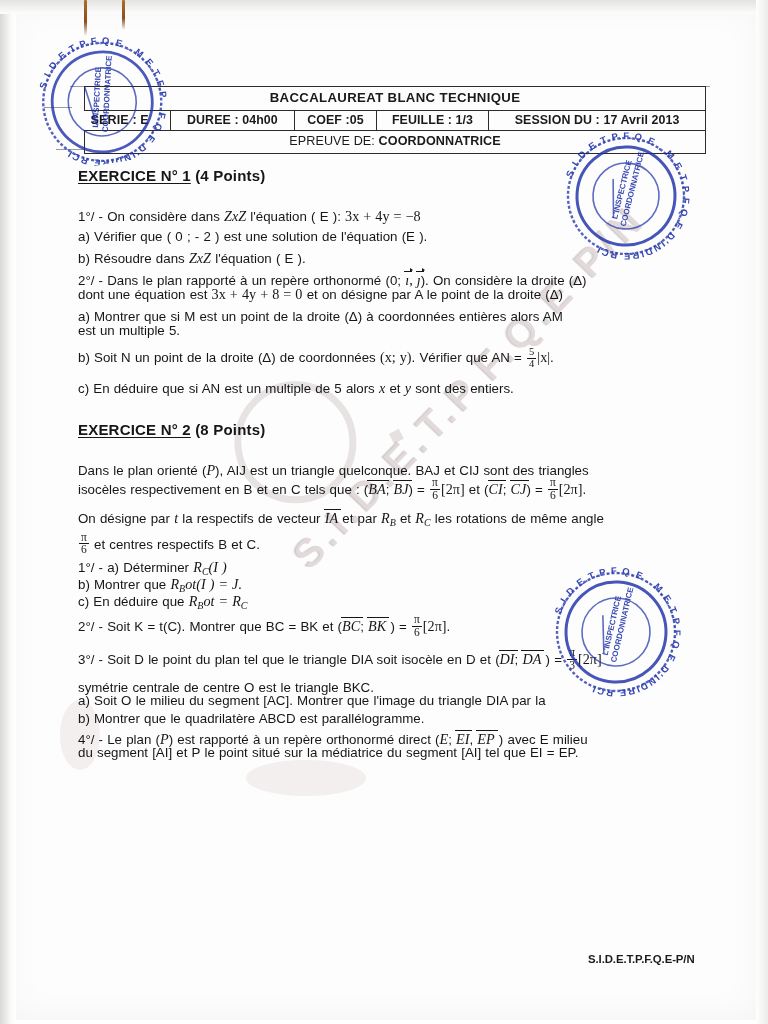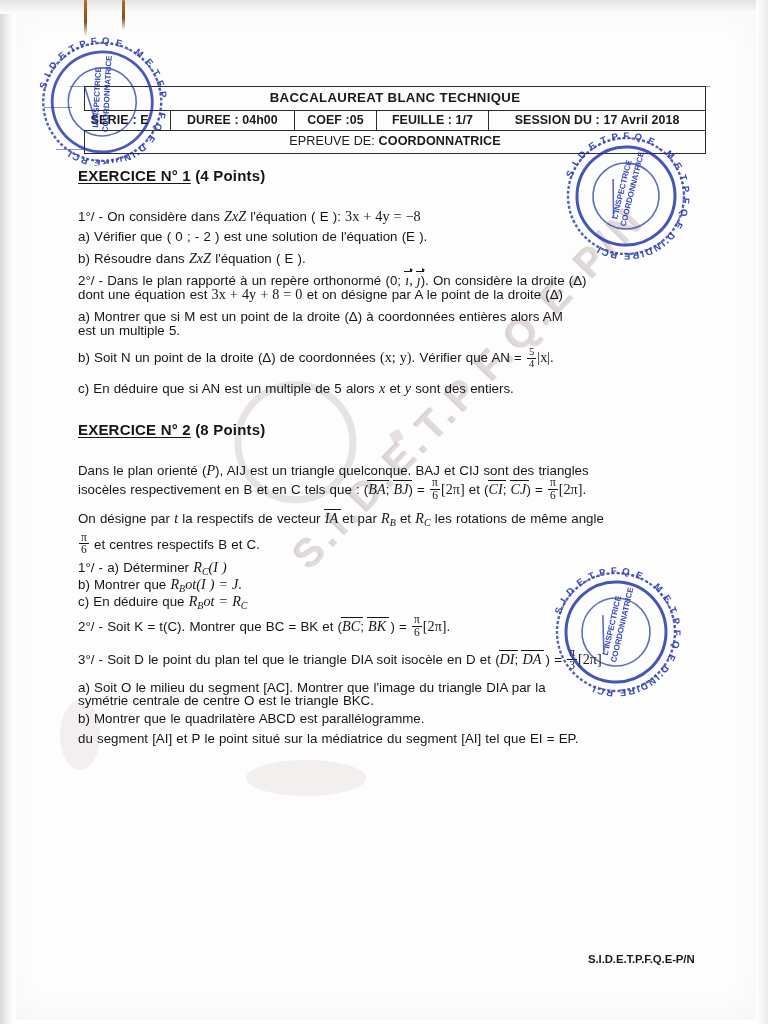--- a/index.html
+++ b/index.html
@@ -222,22 +222,22 @@
 
   <table class="hdr">
     <tbody>
         <tr class="title-row">
       <td colspan="5">BACCALAUREAT BLANC TECHNIQUE</td>
     </tr>
     <tr>
       <td class="serie">SERIE : E</td>
       <td>DUREE : 04h00</td>
       <td>COEF :05</td>
-      <td>FEUILLE : 1/7</td>
-      <td>SESSION DU : 17 Avril 2018</td>
+      <td>FEUILLE : 1/3</td>
+      <td>SESSION DU : 17 Avril 2013</td>
     </tr>
     <tr class="ep">
       <td colspan="5"><span class="lead">EPREUVE DE:</span> <span>COORDONNATRICE</span></td>
     </tr>
   </tbody>
     </table>
 
   <div class="body">
 
     <p class="ex-head"><span class="u">EXERCICE  N° 1</span> <span class="pts">(4 Points)</span></p>
@@ -297,28 +297,29 @@
     <div style="height:3px"></div>
 
     <p class="line"><span>2°/ - Soit  K = t(C). Montrer que BC = BK et (</span><span class="vec">BC</span><span>; </span><span class="vec">BK</span><span> ) = </span><span class="frac big"><span class="num">π</span><span class="den">6</span></span><span class="mn">[2π]</span><span>.</span></p>
 
     <div style="height:9px"></div>
 
     <p class="line"><span>3°/ - Soit D le point du plan tel que le triangle DIA soit isocèle en D et (</span><span class="vec">DI</span><span>; </span><span class="vec">DA</span><span> ) = </span><span class="frac big"><span class="num">π</span><span class="den">3</span></span><span class="mn">[2π]</span></p>
 
     <div style="height:9px"></div>
 
+    <p class="line">symétrie centrale de centre O est le triangle BKC.</p>
     <p class="line ind3">a)   Soit O le milieu du segment [AC]. Montrer que l'image du triangle DIA par la</p>
-    <p class="line">symétrie centrale de centre O est le triangle BKC.</p>
 
     <div style="height:5px"></div>
     <p class="line ind1">b)  Montrer que le quadrilatère ABCD est parallélogramme.</p>
 
     <div style="height:6px"></div>
 
+    <p class="line ind-h"><span>4°/ - Le plan (</span><span class="mi">P</span><span>) est rapporté à un repère orthonormé direct (</span><span class="mi">E</span><span>; </span><span class="vec">EI</span><span>, </span><span class="vec">EP</span><span> ) avec E milieu</span></p>
 
     <p class="line">du segment [AI] et P le point situé sur la médiatrice du segment [AI] tel que EI = EP.</p>
   </div>
 
   <div class="stamp" style="left:26px;top:24px;transform:rotate(-9deg);">
     <svg width="150" height="140" viewBox="0 0 150 140">
       <defs>
         <path id="arcOut1" d="M 75,78 m -58,0 a 58,58 0 1,1 116,0 a 58,58 0 1,1 -116,0"></path>
         <path id="arcIn1" d="M 75,78 m -48,0 a 48,48 0 1,1 96,0 a 48,48 0 1,1 -96,0"></path>
       </defs>

